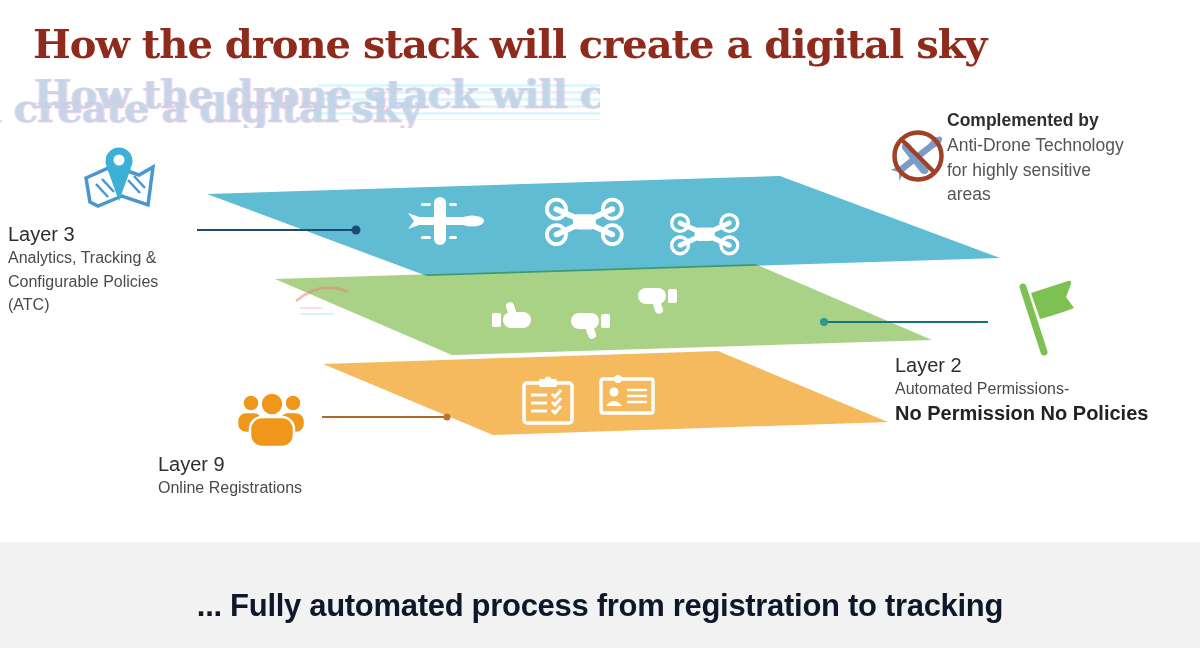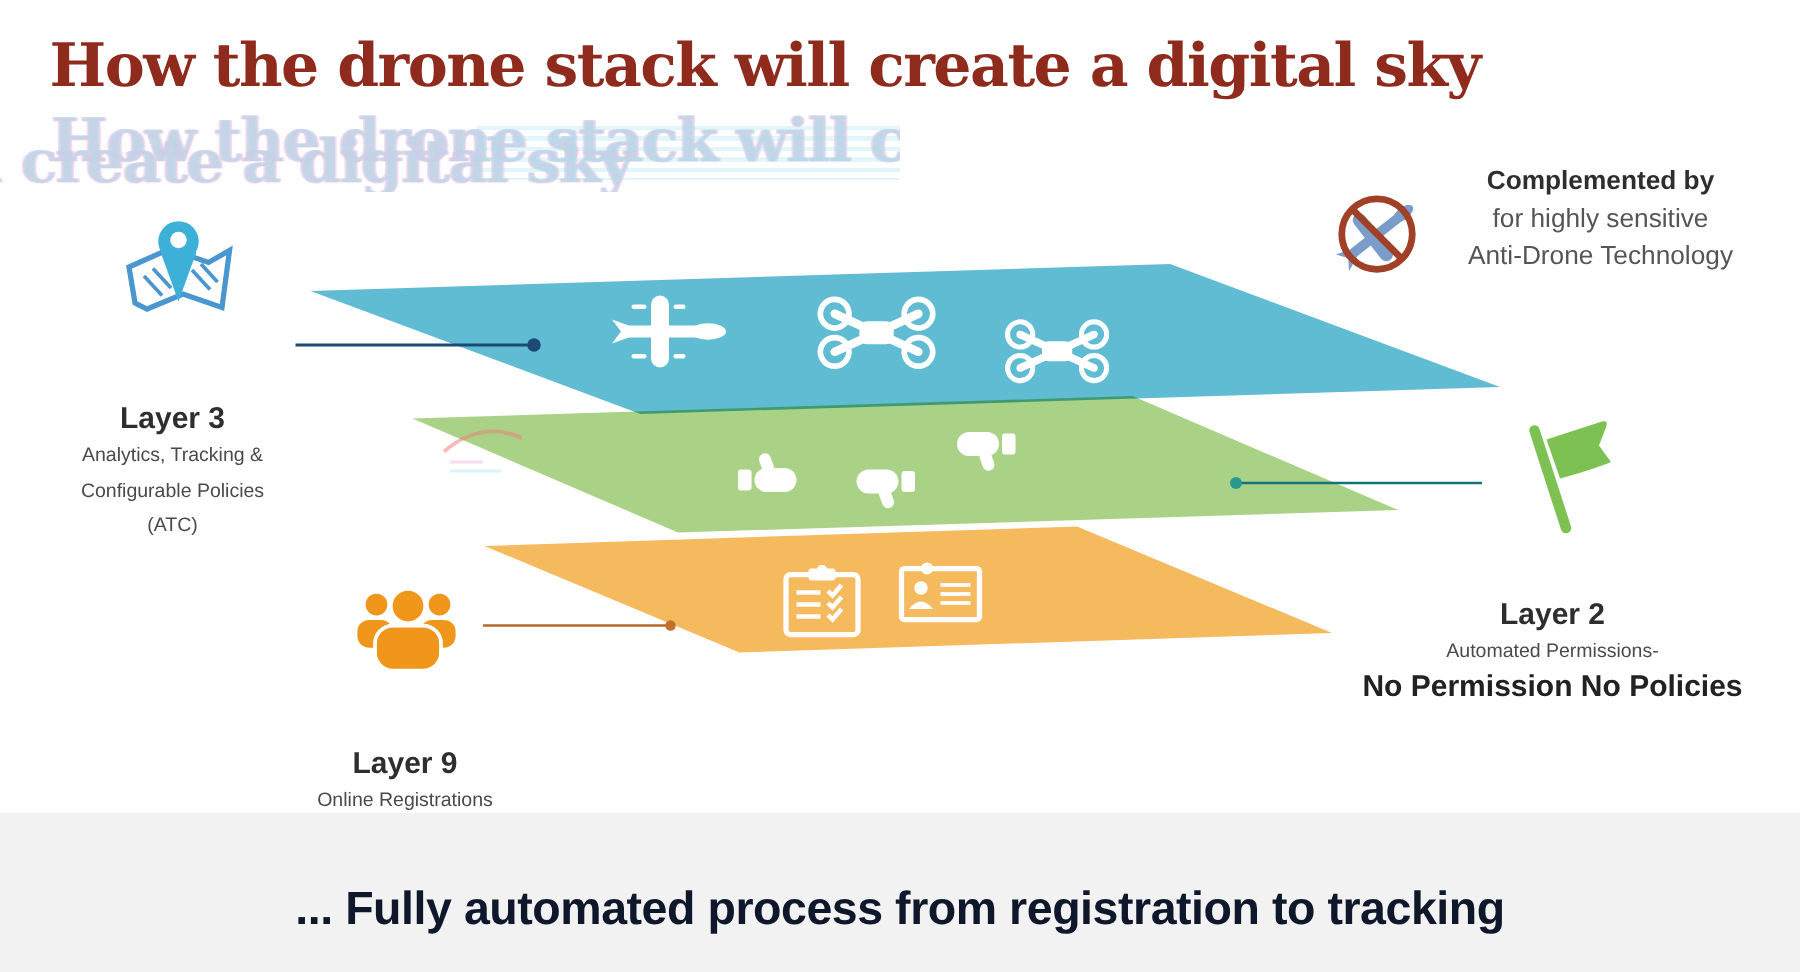--- a/index.html
+++ b/index.html
@@ -26,23 +26,23 @@
   }
   .ghost-a{left:34px;top:-6px;}
   .ghost-b{left:-532px;top:8px;}
   .ghost-stripes{
     position:absolute;left:318px;top:84px;width:282px;height:36px;opacity:.5;
     background:repeating-linear-gradient(180deg,rgba(159,228,239,.65) 0 3px,rgba(255,255,255,0) 3px 7px);
     pointer-events:none;
   }
   .svg-canvas{position:absolute;left:0;top:0;}
   
-  .label-block{position:absolute;text-align:center;line-height:23px;}
-  .lb-bold{font-weight:700;font-size:20px;color:#2e2e2e;line-height:24px;margin-top:45px;}
-  .lb-gray{font-weight:400;font-size:13px;color:#4a4a4a;line-height:23.5px;}
+  .label-block{position:absolute;text-align:left;line-height:23px;}
+  .lb-bold{font-weight:400;font-size:20px;color:#2e2e2e;line-height:24px;}
+  .lb-gray{font-weight:400;font-size:16px;color:#4a4a4a;line-height:23.5px;}
   .lb-bold-dark{font-weight:700;font-size:20px;color:#222;line-height:24px;}
   .block-layer3{left:8px;top:222px;width:214px;}
   .block-layer1{left:158px;top:452px;width:224px;}
   .block-layer2{left:895px;top:353px;width:280px;}
   .block-comp{left:947px;top:108px;width:240px;line-height:24.5px;}
   .comp-bold{font-weight:700;font-size:17.5px;color:#2e2e2e;line-height:25px;}
   .comp-gray{font-weight:400;font-size:17.5px;color:#555;line-height:24.5px;}
   
   .footer-bar{position:absolute;left:0;top:542px;width:1200px;height:106px;background:#f2f2f3;}
   .footer-caption{
@@ -240,21 +240,22 @@
     <div class="lb-bold-dark">No Permission No Policies</div>
   </div>
 
   <div class="label-block block-layer1">
     <div class="lb-bold">Layer 9</div>
     <div class="lb-gray">Online Registrations</div>
   </div>
 
   <div class="label-block block-comp">
     <div class="comp-bold">Complemented by</div>
+    <div class="comp-gray">Anti-Drone Technology</div>
     <div class="comp-gray">for highly sensitive</div>
-    <div class="comp-gray">Anti-Drone Technology</div>
+    <div class="comp-gray">areas</div>
   </div>
 
   <div class="footer-bar">
     <div class="footer-caption">... Fully automated process from registration to tracking</div>
   </div>
 
 </div>
 
 </body></html>

